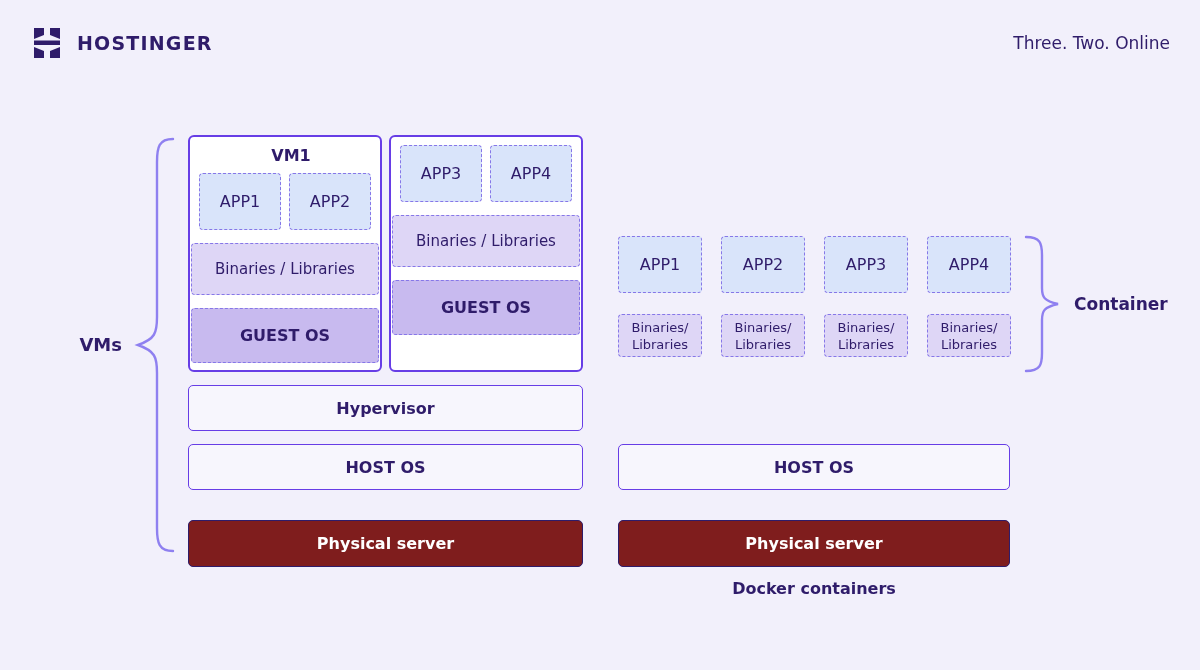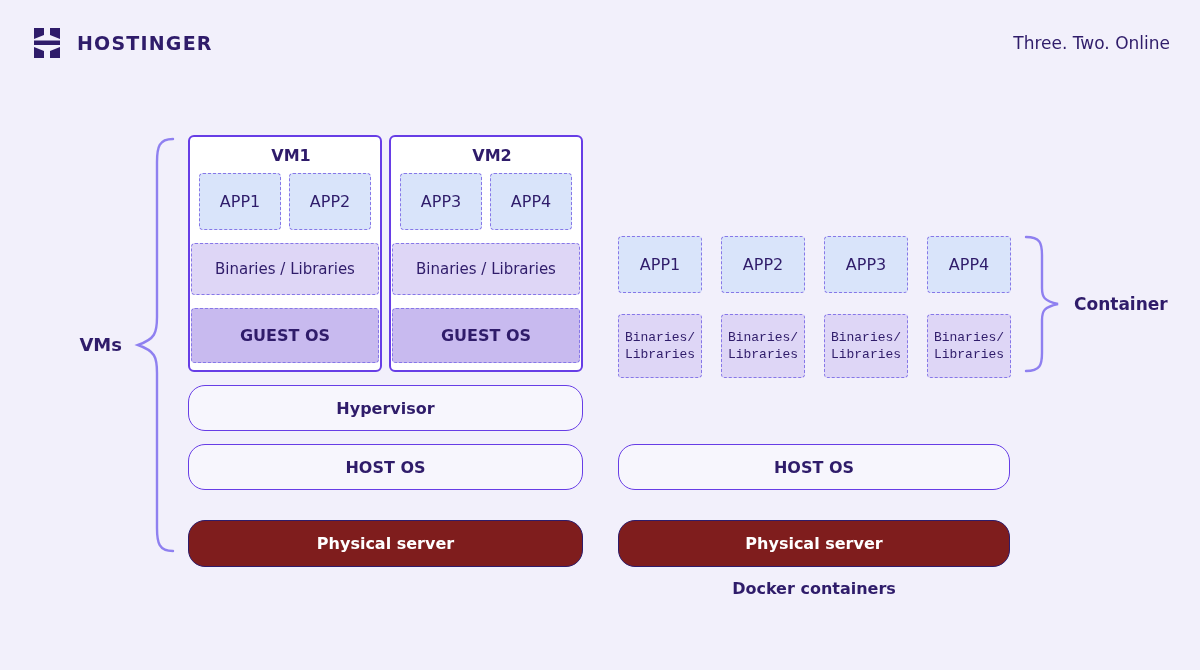--- a/index.html
+++ b/index.html
@@ -39,42 +39,42 @@
     display: flex; align-items: center; justify-content: center; font-size: 16px;
   }
   .bar { margin: 0 1px; border: 1.6px dashed #8677e8; border-radius: 4px;
          display: flex; align-items: center; justify-content: center; }
   .bar-binaries { margin-top: 13px; height: 52px; background: #ded6f6; font-size: 15px; }
   .bar-guest { margin-top: 13px; height: 55px; background: #c8baef; font-size: 16px; font-weight: 700; }
 
   
   .layer {
     position: absolute; height: 46px;
-    background: #f7f6fd; border: 1.6px solid #673de6; border-radius: 17px;
+    background: #f7f6fd; border: 1.6px solid #673de6; border-radius: 5px;
     display: flex; align-items: center; justify-content: center;
     font-size: 16px; font-weight: 700;
   }
   .layer.left  { left: 188px; width: 395px; }
   .layer.right { left: 618px; width: 392px; }
   .layer.row1 { top: 385px; }
   .layer.row2 { top: 444px; }
   .layer.row3 { top: 520px; height: 47px; background: #7f1d1d; border-color: #2f1c6a; color: #ffffff; }
 
   .caption { position: absolute; top: 579px; text-align: center; font-size: 16px; font-weight: 700; }
   .caption.left  { left: 188px; width: 395px; }
   .caption.right { left: 618px; width: 392px; }
 
   
   .c-app, .c-bin {
     position: absolute; width: 84px;
     border: 1.6px dashed #8677e8; border-radius: 4px;
     display: flex; align-items: center; justify-content: center; text-align: center;
   }
   .c-app { top: 236px; height: 57px; background: #d9e4fa; font-size: 16px; }
-  .c-bin { top: 314px; height: 64px; background: #ded6f6; font-size: 13px; line-height: 17px; font-family: Liberation Mono, monospace; }
+  .c-bin { top: 314px; height: 43px; background: #ded6f6; font-size: 13px; line-height: 17px; }
   .cx0 { left: 618px; } .cx1 { left: 721px; } .cx2 { left: 824px; } .cx3 { left: 927px; }
 </style>
 </head>
 <body>
 
 <div class="canvas">
 
   <div class="header-logo">
     <svg class="logo-mark" viewBox="0 0 34 34">
       <g fill="#2f1c6a">
@@ -98,21 +98,20 @@
     <div class="vm-title">VM1</div>
     <div class="apps-row">
       <div class="app-box">APP1</div>
       <div class="app-box">APP2</div>
     </div>
     <div class="bar bar-binaries">Binaries / Libraries</div>
     <div class="bar bar-guest">GUEST OS</div>
   </div>
 
   <div class="vm-box vm2">
-    <div class="vm-title">VM2</div>
     <div class="apps-row">
       <div class="app-box">APP3</div>
       <div class="app-box">APP4</div>
     </div>
     <div class="bar bar-binaries">Binaries / Libraries</div>
     <div class="bar bar-guest">GUEST OS</div>
   </div>
 
   <div class="layer left row1">Hypervisor</div>
   <div class="layer left row2">HOST OS</div>

